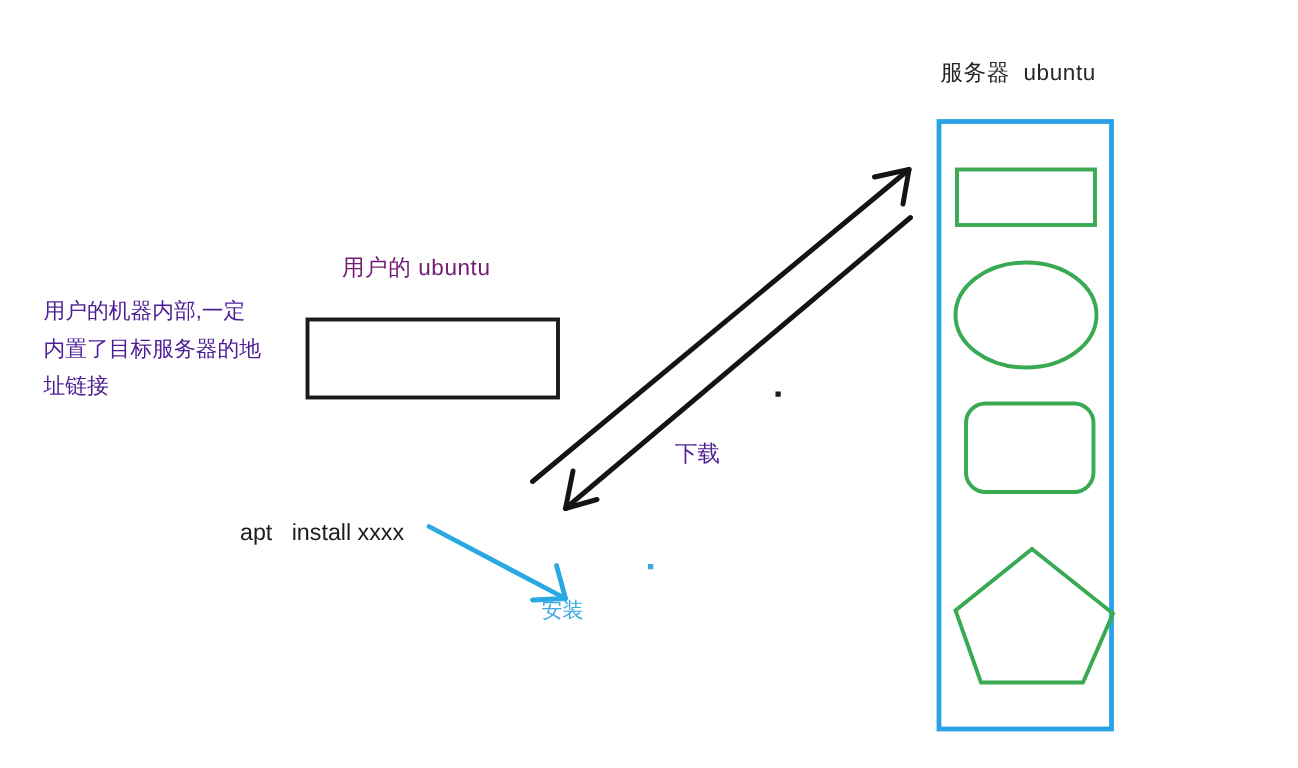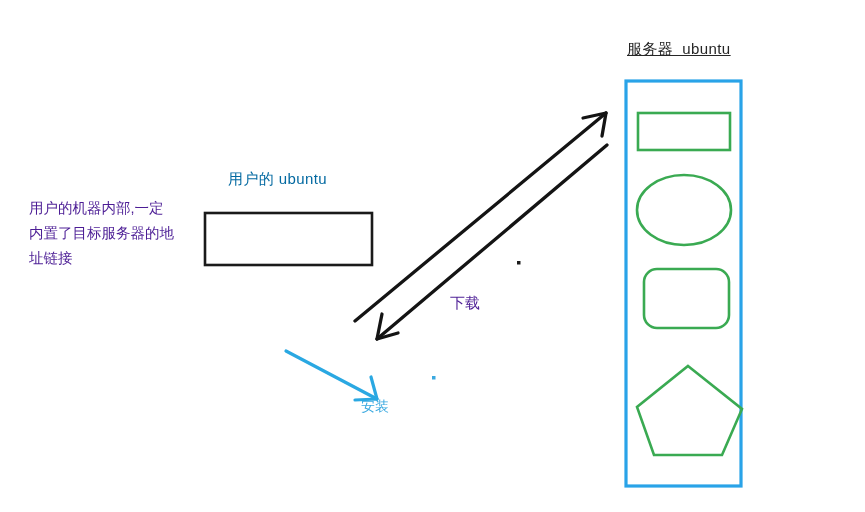--- a/index.html
+++ b/index.html
@@ -29,28 +29,27 @@
     white-space: pre;
     line-height: 1.45;
   }
   
   #server-title {
     left: 627px;
     top: 38px;
     font-size: 15px;
     color: #262626;
     letter-spacing: 0.4px;
-    text-decoration: underline;
   }
   
   #client-title {
     left: 228px;
     top: 168px;
     font-size: 15px;
-    color: #0369a1;
+    color: #701a75;
     letter-spacing: 0.4px;
   }
   
   #red-note {
     left: 29px;
     top: 196px;
     font-size: 14.5px;
     color: #4c1d95;
     line-height: 25px;
   }
@@ -118,16 +117,17 @@
   <div class="txt" id="server-title">服务器  ubuntu</div>
 
   <div class="txt" id="client-title">用户的 ubuntu</div>
 
   <div class="txt" id="red-note">用户的机器内部,一定
 内置了目标服务器的地
 址链接</div>
 
   <div class="txt" id="download-label">下载</div>
 
+  <div class="txt" id="apt-command">apt   install xxxx</div>
 
   <div class="txt" id="install-label">安装</div>
 
 </div>
 
 </body></html>

